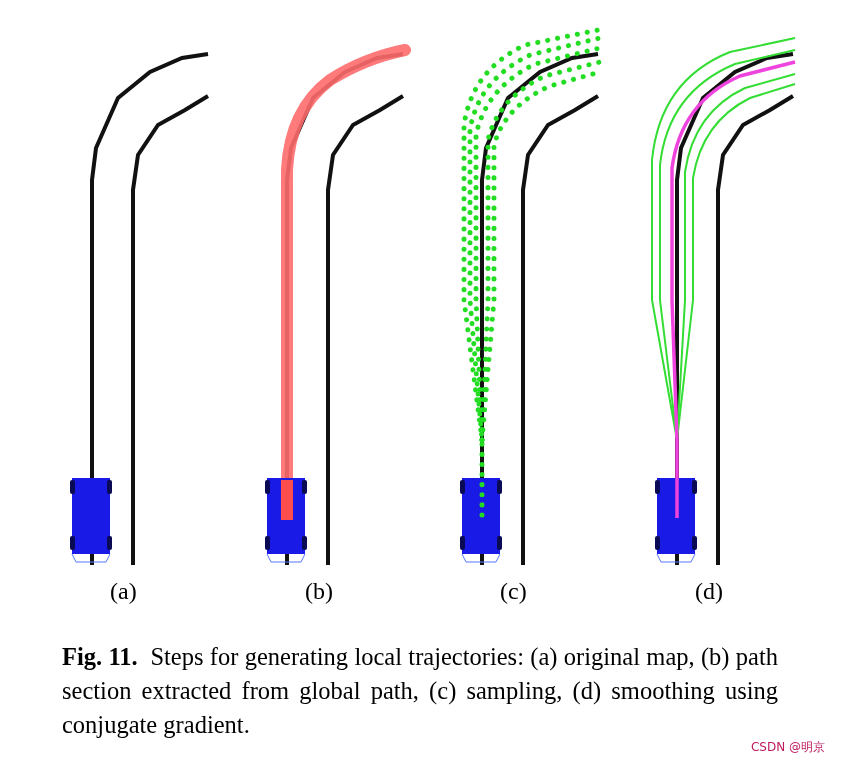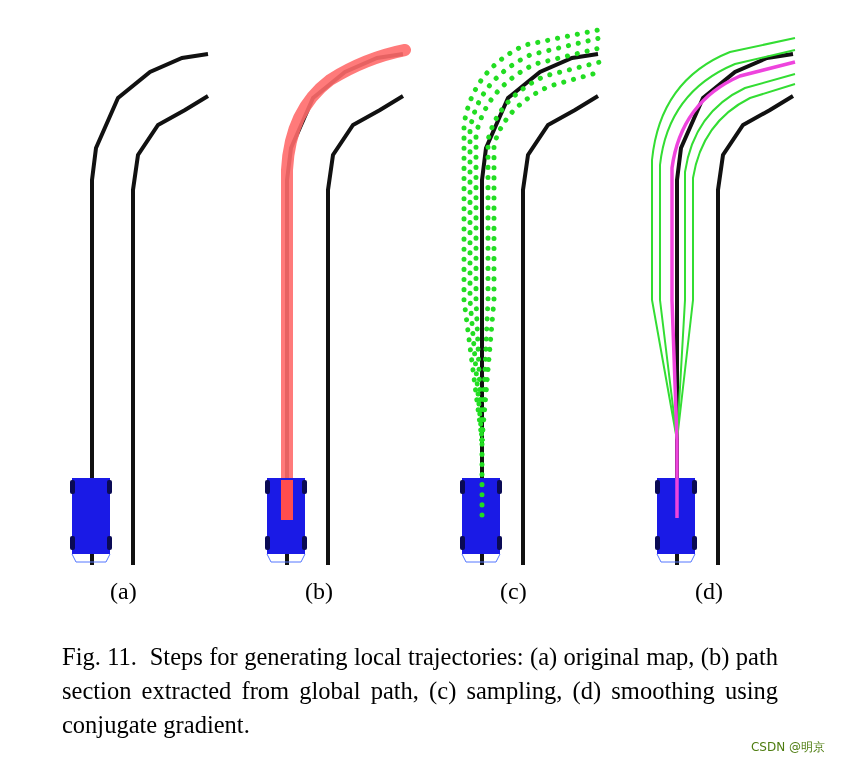--- a/index.html
+++ b/index.html
@@ -1,21 +1,21 @@
 <!DOCTYPE html>
 <html><head>
 <meta charset="utf-8">
 <style>
   html, body { margin:0; padding:0; background:#ffffff; }
   body { width:841px; height:762px; position:relative; overflow:hidden; font-family:"Liberation Serif", serif; }
   #figure { position:absolute; left:0; top:0; width:841px; height:620px; }
   .panel-label { position:absolute; top:578px; font-size:24px; color:#000; font-family:"Liberation Serif", serif; }
   #caption { position:absolute; left:62px; top:640px; width:716px; font-size:24.5px; line-height:34px; color:#000; text-align:justify; font-family:"Liberation Serif", serif; }
-  #caption b { font-weight:normal; }
-  #watermark { position:absolute; right:16px; top:739px; font-size:12px; color:#4d7c0f; font-family:"DejaVu Sans", sans-serif; }
+  #caption b { font-weight:bold; }
+  #watermark { position:absolute; right:16px; top:739px; font-size:12px; color:#be185d; font-family:"DejaVu Sans", sans-serif; }
 </style>
 </head>
 <body>
 
 <div id="figure">
   <svg width="841" height="620" viewBox="0 0 841 620" xmlns="http://www.w3.org/2000/svg">
     <defs>
       <g id="road">
         <path d="M92,565 L92,180 L96,148 L118,98 L150,72 L182,58 L208,54" fill="none" stroke="#111" stroke-width="4"></path>
         <path d="M133,565 L133,190 L138,155 L158,125 L185,110 L208,96" fill="none" stroke="#111" stroke-width="4"></path>

